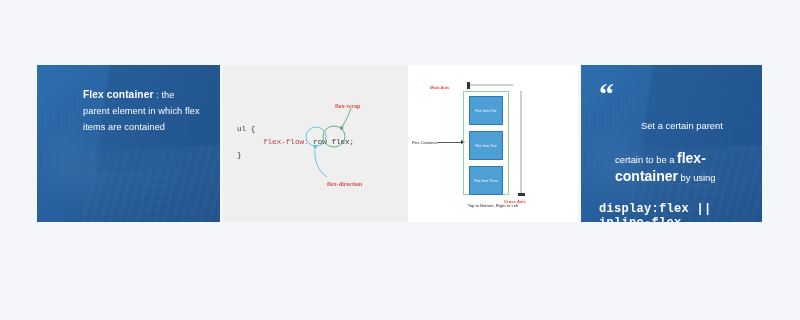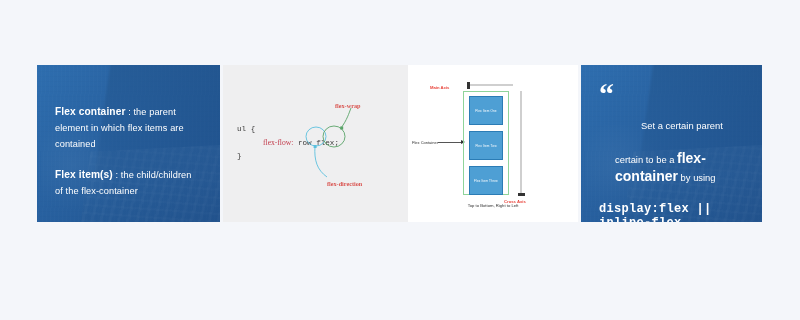--- a/index.html
+++ b/index.html
@@ -40,37 +40,37 @@
       repeating-linear-gradient(7deg, rgba(255,255,255,.08) 0 2px, transparent 2px 8px),
       linear-gradient(200deg,rgba(120,160,205,.35),rgba(30,70,120,.45));
     transform:skewX(-11deg) rotate(-3deg);
   }
   .mug{
     position:absolute;left:2%;bottom:4%;width:44%;height:58%;
     background:radial-gradient(ellipse at 40% 45%, rgba(150,185,220,.35) 0%, rgba(60,110,165,.10) 62%, transparent 75%);
   }
   .blue-wash{position:absolute;inset:0;background:linear-gradient(135deg,rgba(46,110,175,.72),rgba(30,80,140,.78));}
 
-  .def-body{position:absolute;inset:0;padding:39px 18px 0 18px;box-sizing:border-box;}
+  .def-body{position:absolute;inset:0;padding:22px 18px 0 18px;box-sizing:border-box;margin-left:28px;}
   .def-para{
     color:#ffffff;font-size:9.2px;line-height:16px;margin:0 0 15px 0;
     letter-spacing:.1px;
   }
   .def-para .term{font-weight:bold;font-size:10.2px;}
 
   
   #panel-code{left:223px;top:65px;width:185px;height:157px;background:#efeff0;}
   .code-wrap{position:absolute;left:0;top:0;width:185px;height:157px;}
   .code-block{
     position:absolute;left:14px;top:58px;
     font-family:"Liberation Mono","DejaVu Sans Mono",monospace;
     font-size:7.6px;line-height:13px;color:#444;white-space:pre;
   }
   .code-block .sel{color:#3b3b3b;margin-top:16px;}
-  .code-block .prop{color:#c23b4b;padding-left:26px;display:inline-block;font-family:Liberation Serif, serif;}
+  .code-block .prop{color:#c23b4b;padding-left:26px;display:inline-block;}
   .code-block .val{color:#3a3a3a;}
   .ann-label{
     position:absolute;font-family:"Liberation Serif",serif;
     font-size:6.2px;font-weight:bold;
   }
   .ann-wrap{color:#d9534f;left:112px;top:37px;}
   .ann-dir{color:#d9534f;left:104px;top:115px;}
 
   
   #panel-diagram{left:408px;top:65px;width:170px;height:157px;background:#ffffff;}
@@ -130,21 +130,20 @@
 <div class="stage">
 
   <div class="panel" id="panel-definition">
     <div class="photo-bg">
       <div class="keyboard"></div>
       <div class="mug"></div>
     </div>
     <div class="blue-wash"></div>
     <div class="def-body">
       <p class="def-para"><span class="term">Flex container</span><span> : the parent element in which flex items are contained</span></p>
-      <p class="def-para"><span class="term">Flex item(s)</span><span> : the child/children of the flex-container</span></p>
     </div>
   </div>
 
   <div class="panel" id="panel-code">
     <div class="code-wrap">
 
       <div class="code-block"><span class="sel">ul {</span>
 <span class="prop">flex-flow:</span> <span class="val">row</span> <span class="val">flex</span><span class="val">;</span>
 <span class="sel">}</span></div>
 

